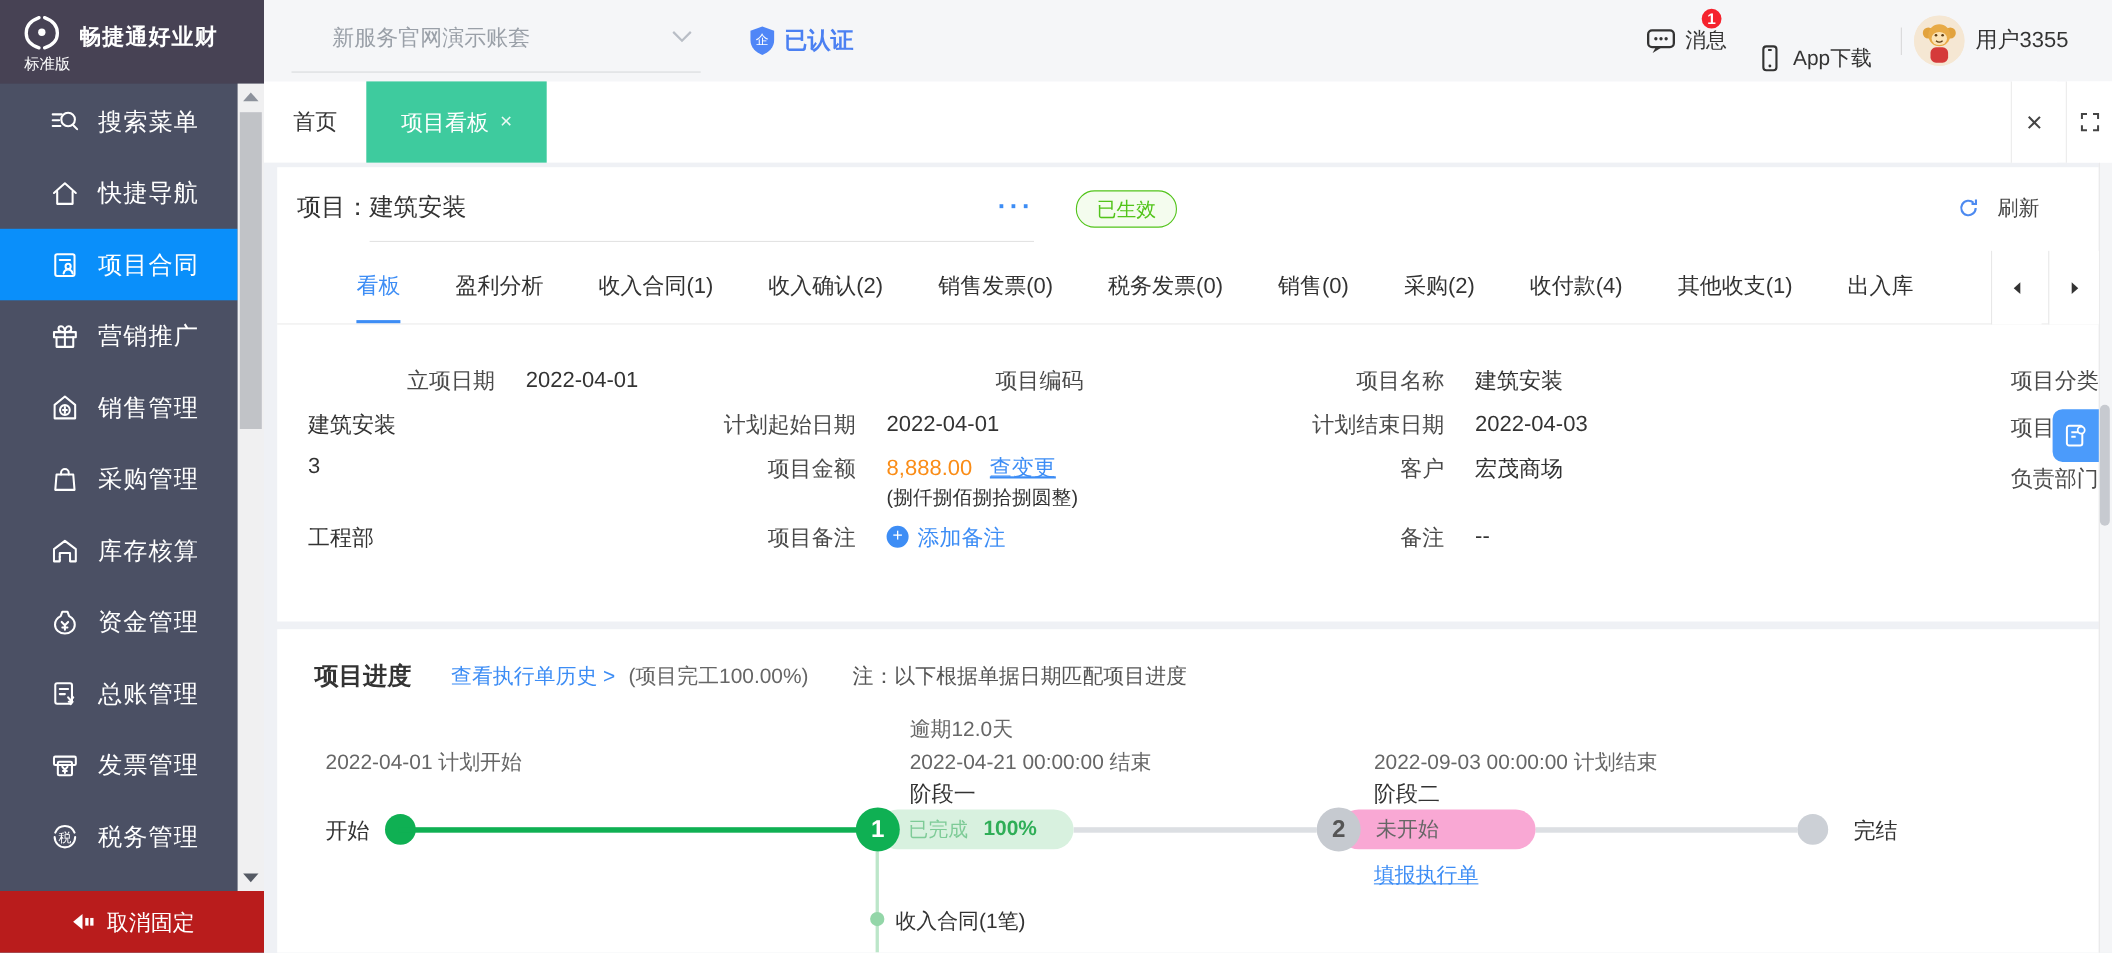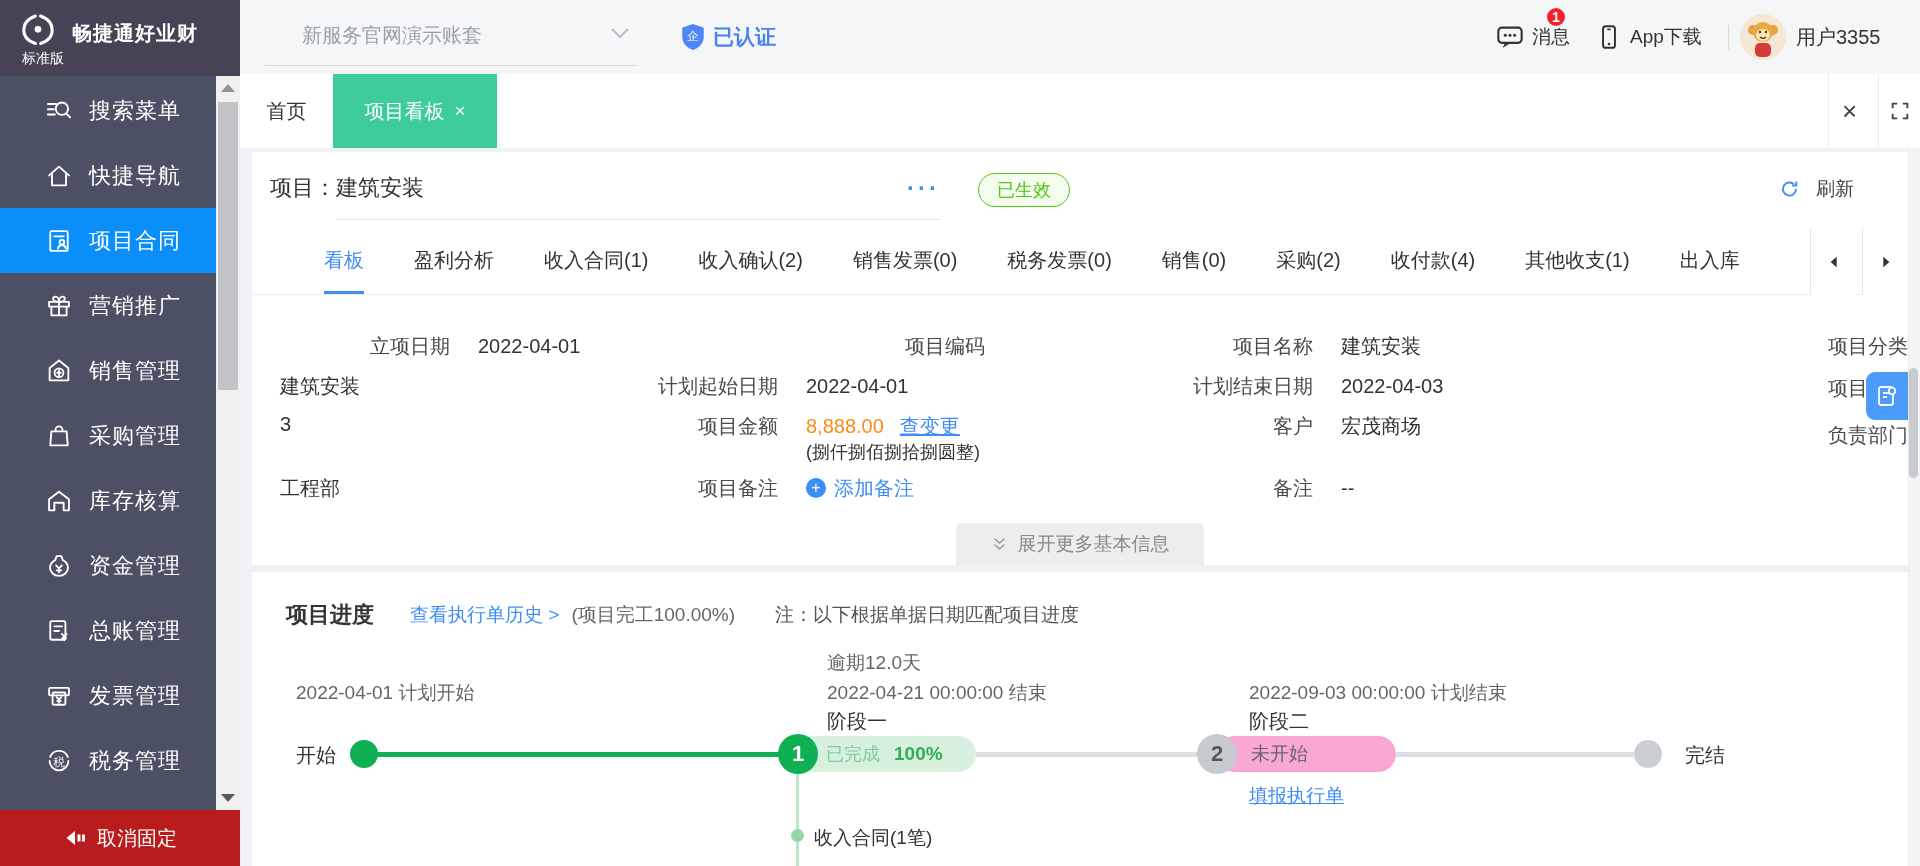--- a/index.html
+++ b/index.html
@@ -29,21 +29,21 @@
   #topbar { position:absolute; left:240px; top:0; width:1680px; height:74px; background:#f5f6f8; }
   #account-select { position:absolute; left:25px; top:0; width:372px; height:74px; cursor:pointer; }
   #account-select .acc-line { position:absolute; left:0; right:0; bottom:8px; border-bottom:1px solid #d7d9dc; }
   #account-select .acc-text { position:absolute; left:2px; top:0; line-height:70px; font-size:20px; color:#9aa0a8;margin-left:35px; }
   #account-select .acc-caret { position:absolute; right:6px; top:26px; }
   #certified-badge { position:absolute; left:440px; top:0; height:74px; display:flex; align-items:center; gap:7px; cursor:pointer; }
   #certified-badge span { color:#4b80f2; font-size:21px; font-weight:bold; }
   .tb-item { position:absolute; top:0; height:74px; display:flex; align-items:center; gap:8px; cursor:pointer; font-size:19px; color:#333; }
   #tb-messages { left:1256px; }
   #msg-badge { position:absolute; left:49px; top:6px; min-width:22px; height:22px; border-radius:11px; background:#f5222d; color:#fff; font-size:14px; font-weight:bold; display:flex; align-items:center; justify-content:center; border:2px solid #f5f6f8; }
-  #tb-appdl { left:1356px; }
+  #tb-appdl { left:1356px;margin-top:16px; }
   #tb-divider { position:absolute; left:1488px; top:25px; width:1px; height:25px; background:#d9d9d9; }
   #tb-avatar { position:absolute; left:1500px; top:14px; width:46px; height:46px; border-radius:50%; overflow:hidden; background:#f5e7d3; cursor:pointer; }
   #tb-username { position:absolute; left:1556px; top:0; line-height:74px; font-size:20px; color:#333; cursor:pointer; }
 
   
   #tabrow { position:absolute; left:240px; top:74px; width:1680px; height:74px; background:#fff; }
   #home-tab { position:absolute; left:0; top:0; width:93px; height:74px; line-height:74px; text-align:center; font-size:20px; color:#333; cursor:pointer; }
   #active-tab { position:absolute; left:93px; top:0; width:164px; height:74px; background:#3ecb9e; color:#fff; display:flex; align-items:center; justify-content:center; gap:10px; font-size:20px; cursor:pointer; }
   #active-tab .tab-x { font-size:19px; opacity:.9; cursor:pointer; }
   .tr-box { position:absolute; top:0; width:42px; height:74px; background:#fff; border-left:1px solid #ececec; display:flex; align-items:center; justify-content:center; cursor:pointer; }
@@ -413,26 +413,20 @@
       <div class="i-value">
         <div id="add-note">
           <span class="plus-circle">+</span>
           <span class="blue-link">添加备注</span>
         </div>
       </div>
       <div class="i-label">备注</div>
       <div class="i-value">--</div>
     </div>
 
-    <button id="expand-btn">
-      <svg width="17" height="17" viewBox="0 0 24 24">
-        <path d="M5 4l7 6 7-6M5 12l7 6 7-6" stroke="#9a9a9a" stroke-width="2" fill="none"></path>
-      </svg>
-      <span>展开更多基本信息</span>
-    </button>
   </div>
 
   <div id="card2" class="card">
     <div id="pg-header">
       <span id="pg-title">项目进度</span>
       <span id="pg-history" class="blue-link">查看执行单历史 &gt;</span>
       <span id="pg-completion">(项目完工100.00%)</span>
       <span id="pg-note">注：以下根据单据日期匹配项目进度</span>
     </div>
 

